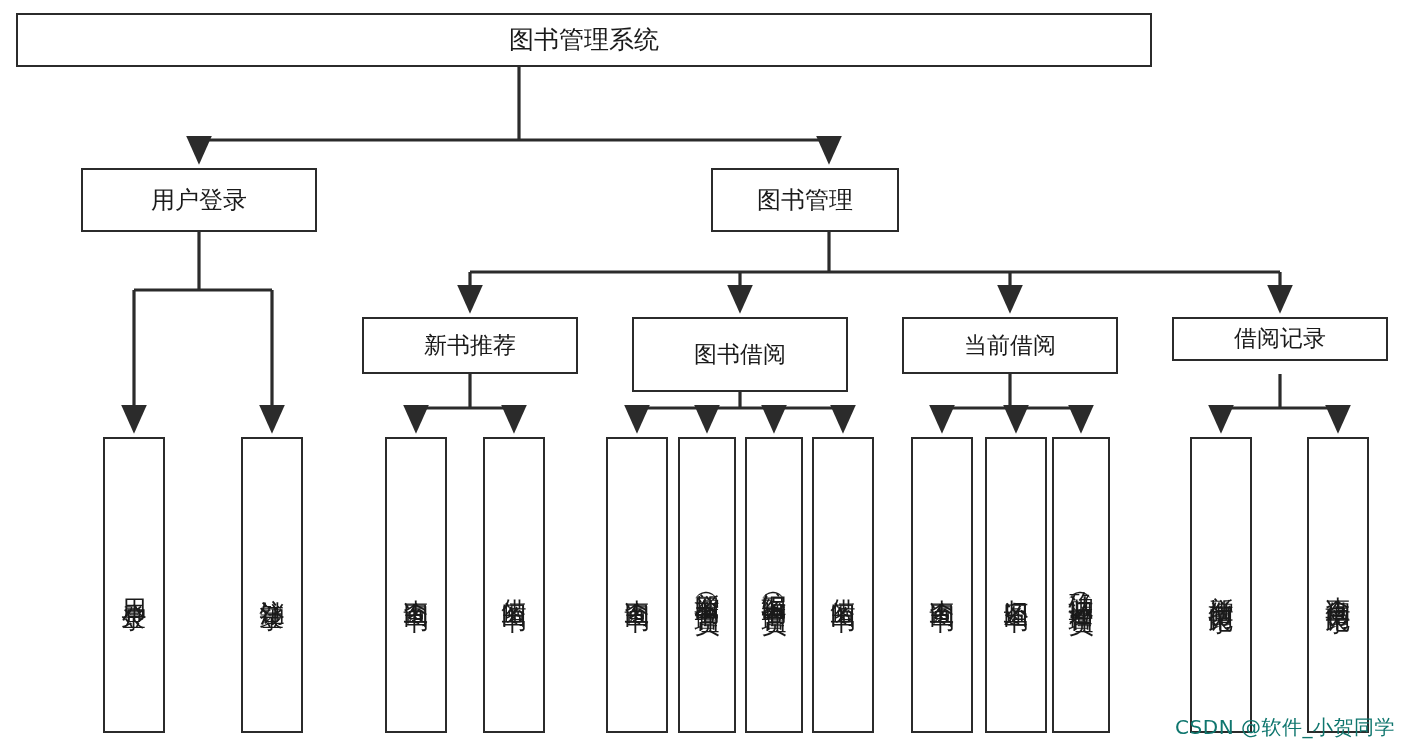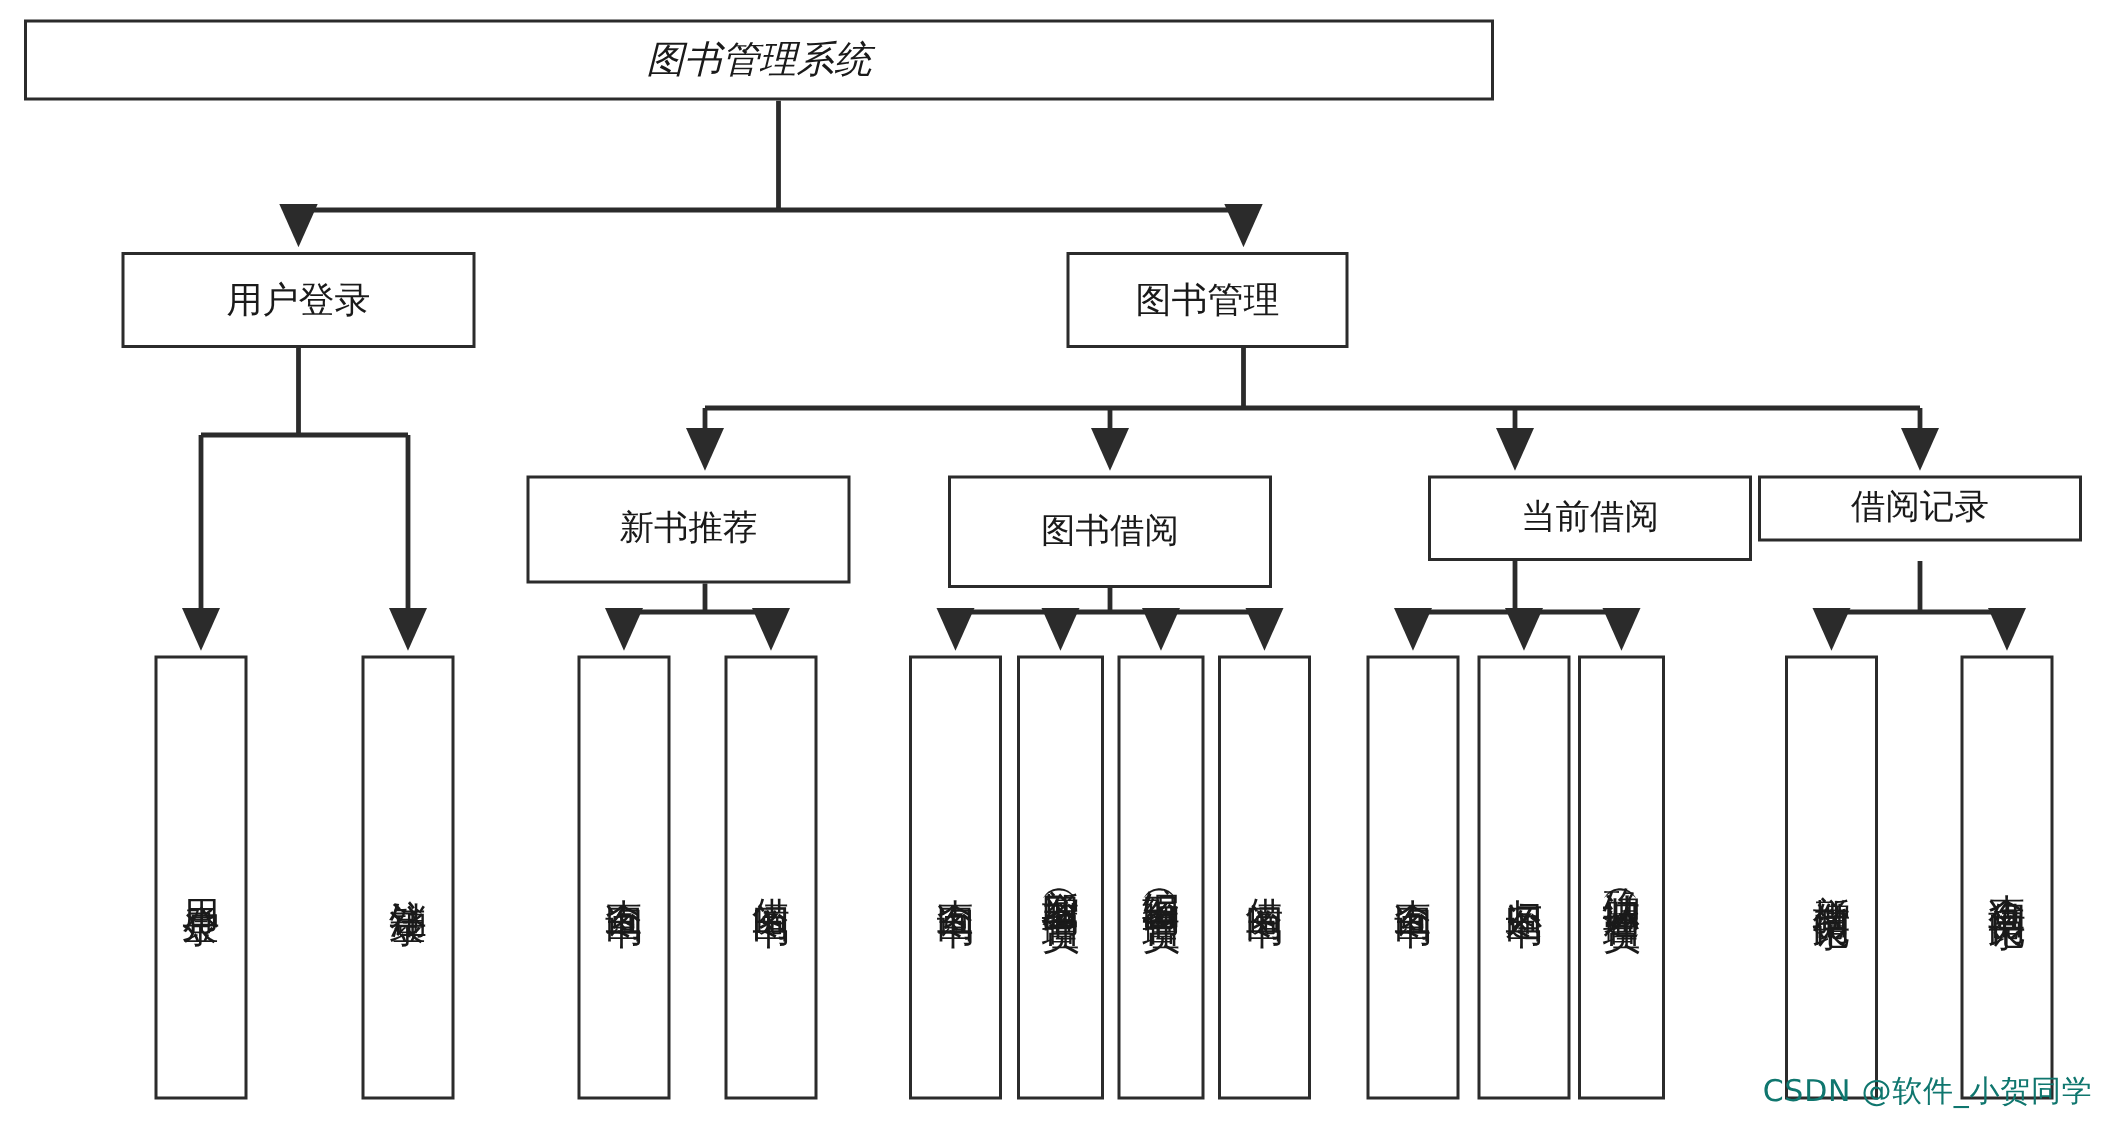--- a/index.html
+++ b/index.html
@@ -121,38 +121,38 @@
       <path d="M1016,408 L1016,429" marker-end="url(#arrowhead)"></path>
       <path d="M1081,408 L1081,429" marker-end="url(#arrowhead)"></path>
 
       <path d="M1280,374 L1280,408"></path>
       <path d="M1221,408 L1338,408"></path>
       <path d="M1221,408 L1221,429" marker-end="url(#arrowhead)"></path>
       <path d="M1338,408 L1338,429" marker-end="url(#arrowhead)"></path>
     </g>
   </svg>
 
-  <div class="node node-root" style="left: 16px; top: 13px; width: 980px; height: 54px; font-style: italic;">
+  <div class="node node-root" style="left: 16px; top: 13px; width: 1136px; height: 54px;">
     <span class="node-label">图书管理系统</span>
   </div>
 
   <div class="node node-level2" style="left: 81px; top: 168px; width: 236px; height: 64px;">
     <span class="node-label">用户登录</span>
   </div>
   <div class="node node-level2" style="left: 711px; top: 168px; width: 188px; height: 64px;">
     <span class="node-label">图书管理</span>
   </div>
 
-  <div class="node node-level3" style="left: 351px; top: 317px; width: 216px; height: 72px;">
+  <div class="node node-level3" style="left: 362px; top: 317px; width: 216px; height: 57px;">
     <span class="node-label">新书推荐</span>
   </div>
   <div class="node node-level3" style="left: 632px; top: 317px; width: 216px; height: 75px;">
     <span class="node-label">图书借阅</span>
   </div>
-  <div class="node node-level3" style="left: 952px; top: 317px; width: 216px; height: 57px;">
+  <div class="node node-level3" style="left: 902px; top: 317px; width: 216px; height: 57px;">
     <span class="node-label">当前借阅</span>
   </div>
   <div class="node node-level3" style="left: 1172px; top: 317px; width: 216px; height: 44px;">
     <span class="node-label">借阅记录</span>
   </div>
 
   <div class="node node-leaf" style="left: 103px; top: 437px; width: 62px; height: 296px;">
     <span class="node-label">用户登录</span>
   </div>
   <div class="node node-leaf" style="left: 241px; top: 437px; width: 62px; height: 296px;">

